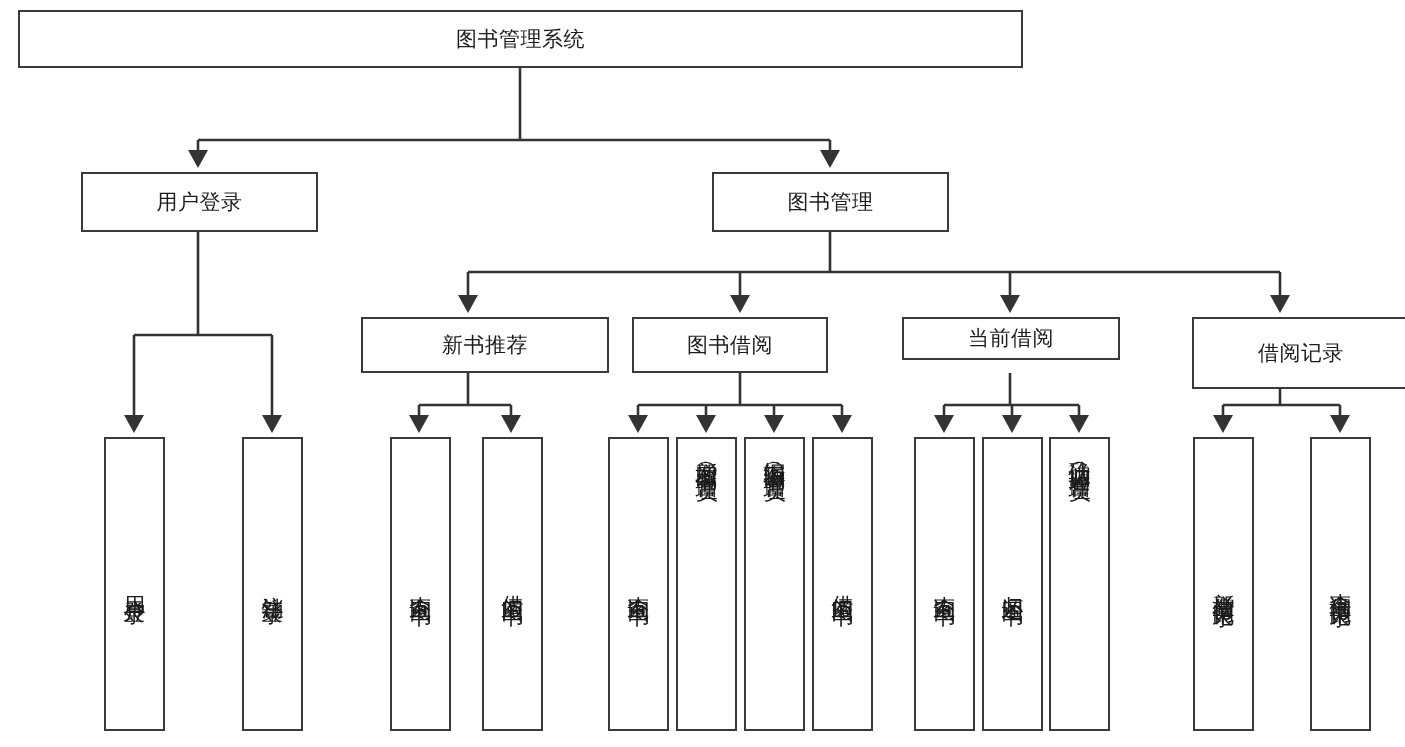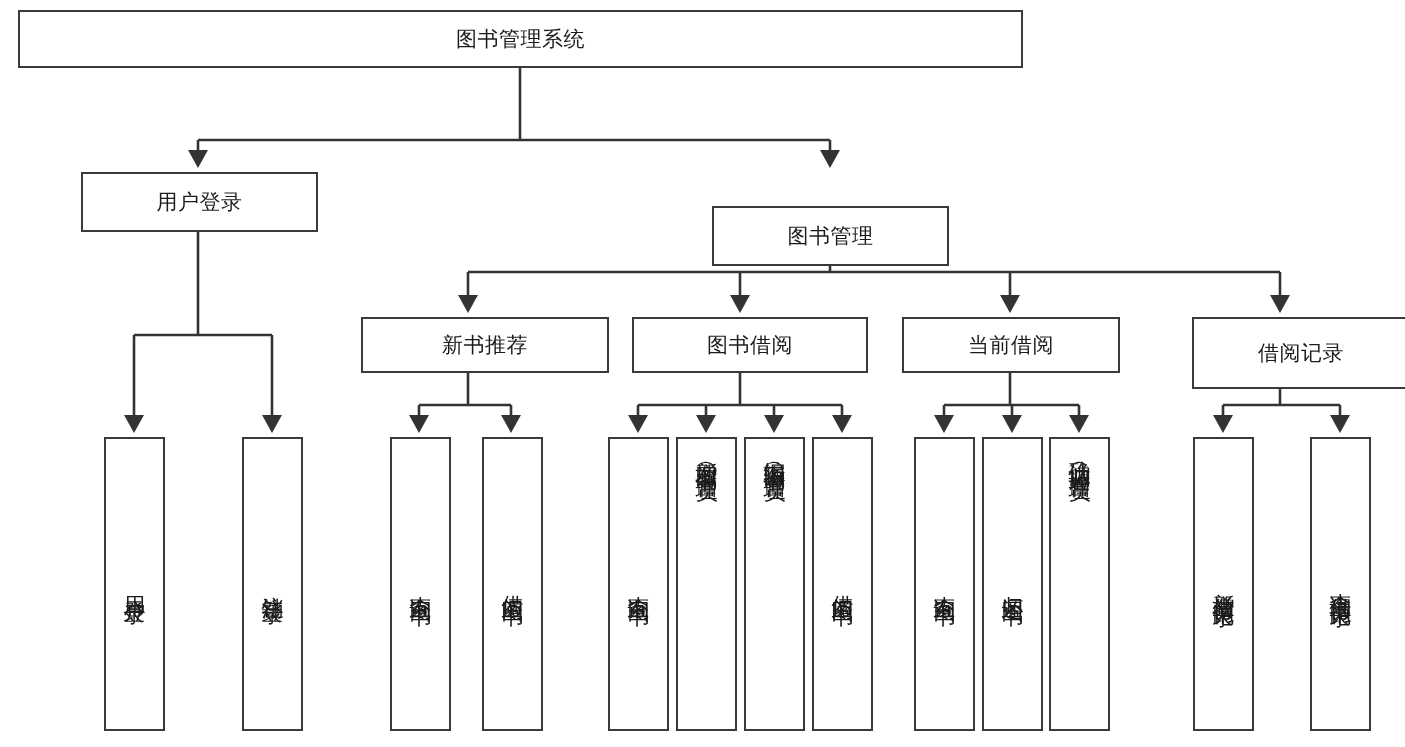--- a/index.html
+++ b/index.html
@@ -133,33 +133,33 @@
   </svg>
 
   <div class="node h-node" style="left:18px; top:10px; width:1005px; height:58px;">
     <span class="node-label">图书管理系统</span>
   </div>
 
   <div class="node h-node" style="left:81px; top:172px; width:237px; height:60px;">
     <span class="node-label">用户登录</span>
   </div>
 
-  <div class="node h-node" style="left:712px; top:172px; width:237px; height:60px;margin-top:34px;">
+  <div class="node h-node" style="left:712px; top:172px; width:237px; height:60px;">
     <span class="node-label">图书管理</span>
   </div>
 
   <div class="node h-node" style="left:361px; top:317px; width:248px; height:56px;">
     <span class="node-label">新书推荐</span>
   </div>
 
-  <div class="node h-node" style="left:632px; top:317px; width:236px; height:56px;">
+  <div class="node h-node" style="left:632px; top:317px; width:196px; height:56px;">
     <span class="node-label">图书借阅</span>
   </div>
 
-  <div class="node h-node" style="left:902px; top:317px; width:218px; height:56px;">
+  <div class="node h-node" style="left:902px; top:317px; width:218px; height:43px;">
     <span class="node-label">当前借阅</span>
   </div>
 
   <div class="node h-node" style="left:1192px; top:317px; width:218px; height:72px;">
     <span class="node-label">借阅记录</span>
   </div>
 
   <div class="node v-node v-center" style="left:104px; top:437px; width:61px; height:294px;">
     <span class="node-label">用户登录</span>
   </div>

